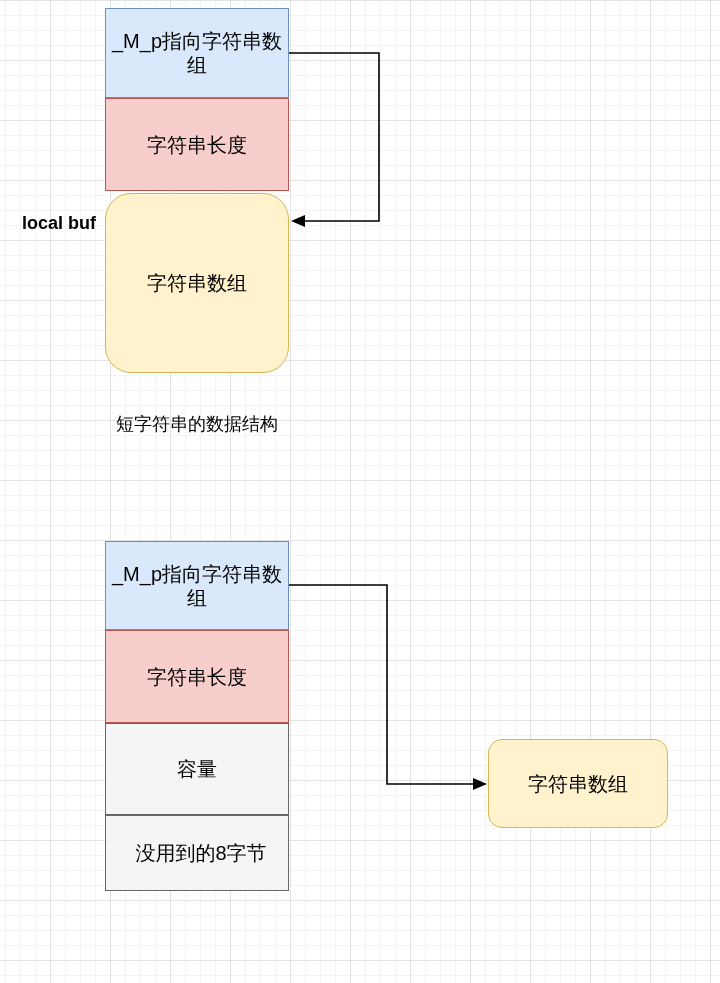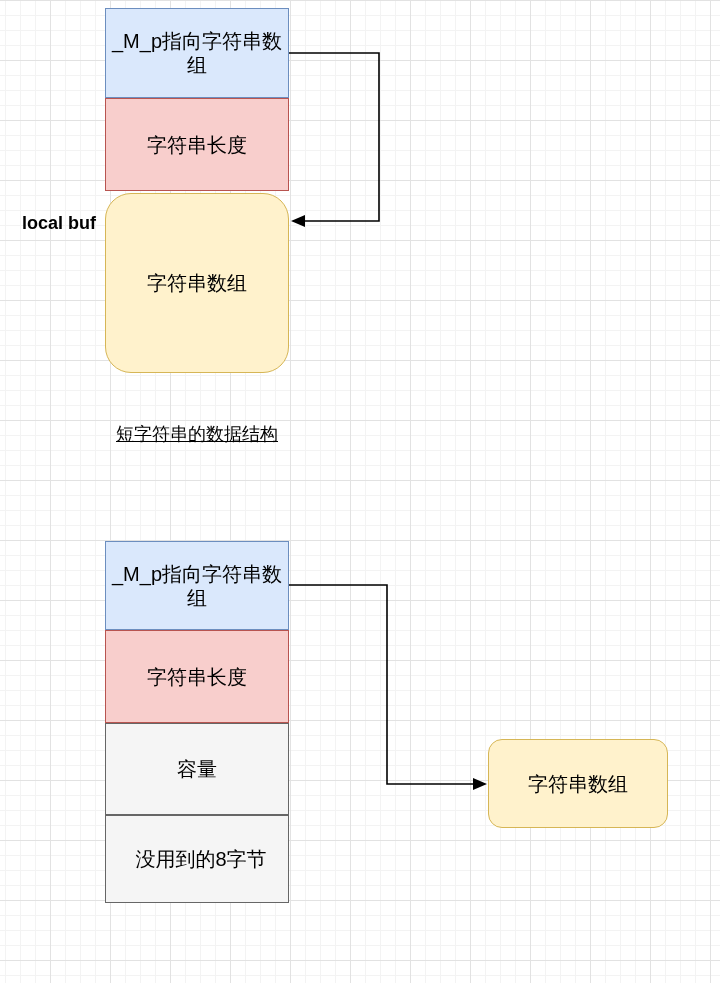--- a/index.html
+++ b/index.html
@@ -68,29 +68,29 @@
 <div class="canvas">
 
   <div class="cell" style="left: 105px; top: 8px; width: 184px; height: 90px; background-color: rgb(218, 232, 252); border-color: rgb(108, 142, 191);">_M_p指向字符串数组</div>
 
   <div class="cell" style="left: 105px; top: 98px; width: 184px; height: 93px; background-color: rgb(248, 206, 204); border-color: rgb(184, 84, 80);">字符串长度</div>
 
   <div class="cell rounded-lg" style="left: 105px; top: 193px; width: 184px; height: 180px; background-color: rgb(255, 242, 204); border-color: rgb(214, 182, 86);">字符串数组</div>
 
   <div class="floating-label" style="left:20px; top:212px; width:76px; text-align:right;">local buf</div>
 
-  <div class="caption centered" style="left:105px; top:423px; width:184px;text-decoration:underline;">短字符串的数据结构</div>
+  <div class="caption centered" style="left:105px; top:413px; width:184px;">短字符串的数据结构</div>
 
   <div class="cell" style="left: 105px; top: 541px; width: 184px; height: 89px; background-color: rgb(218, 232, 252); border-color: rgb(108, 142, 191);">_M_p指向字符串数组</div>
 
   <div class="cell" style="left: 105px; top: 630px; width: 184px; height: 93px; background-color: rgb(248, 206, 204); border-color: rgb(184, 84, 80);">字符串长度</div>
 
   <div class="cell" style="left: 105px; top: 723px; width: 184px; height: 92px; background-color: rgb(245, 245, 245); border-color: rgb(102, 102, 102);">容量</div>
 
-  <div class="cell" style="left: 105px; top: 815px; width: 184px; height: 88px; background-color: rgb(245, 245, 245); border-color: rgb(102, 102, 102); padding-left: 8px;">没用到的8字节</div>
+  <div class="cell" style="left: 105px; top: 815px; width: 184px; height: 76px; background-color: rgb(245, 245, 245); border-color: rgb(102, 102, 102); padding-left: 8px;">没用到的8字节</div>
 
   <div class="cell rounded-sm" style="left: 488px; top: 739px; width: 180px; height: 89px; background-color: rgb(255, 242, 204); border-color: rgb(214, 182, 86);">字符串数组</div>
 
 
   <svg class="arrow-layer" viewBox="0 0 720 983" xmlns="http://www.w3.org/2000/svg">
 
     <path d="M 289 53 L 379 53 L 379 221 L 303 221" fill="none" stroke-width="1.6" stroke="#000000"></path>
     <polygon points="291,221 305,215 305,227" fill="#000000"></polygon>
 
     <path d="M 289 585 L 387 585 L 387 784 L 473 784" fill="none" stroke-width="1.6" stroke="#000000"></path>

